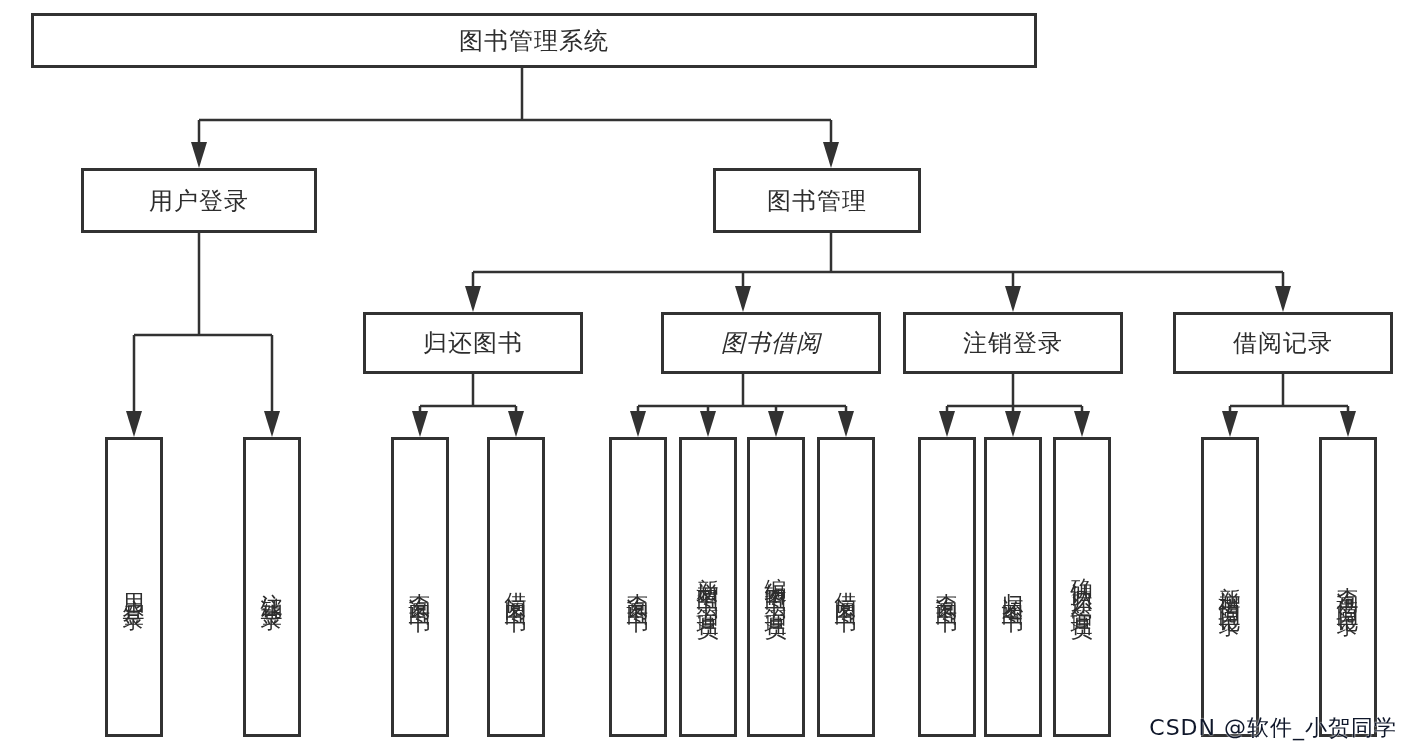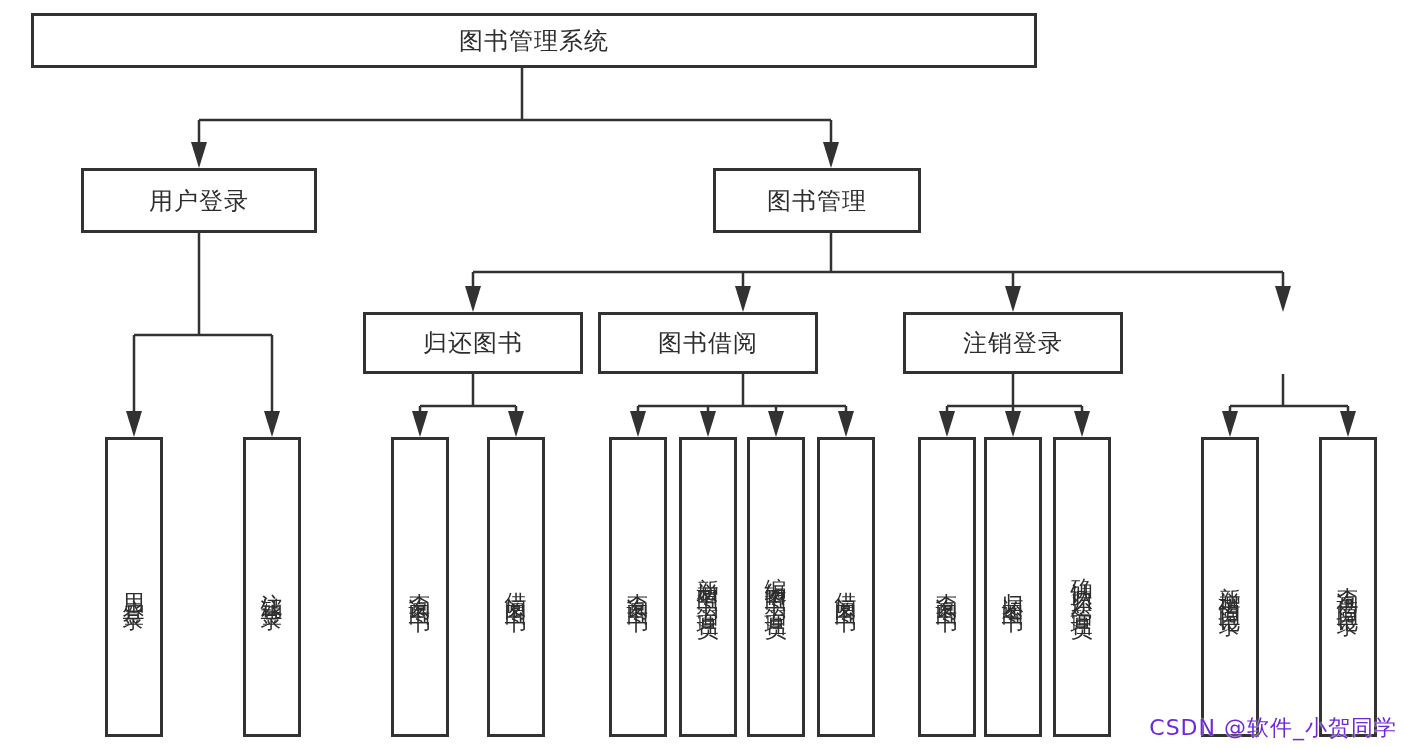--- a/index.html
+++ b/index.html
@@ -31,21 +31,21 @@
     color: #2d2d2d;
     letter-spacing: 1px;
     white-space: nowrap;
     line-height: 1;
   }
   .root  { left: 31px;  top: 13px;  width: 1006px; height: 55px; }
   .l2a   { left: 81px;  top: 168px; width: 236px;  height: 65px; }
   .l2b   { left: 713px; top: 168px; width: 208px;  height: 65px; }
   .l3    { top: 312px;  width: 220px; height: 62px; }
   .l3a   { left: 363px; }
-  .l3b   { left: 598px; }
+  .l3b   { left: 661px; font-style: italic; }
   .l3c   { left: 903px; }
   .l3d   { left: 1173px; }
   .leaf  { top: 437px; width: 58px; height: 300px; }
   .leaf .vlabel {
     writing-mode: vertical-rl;
     font-size: 22px;
     color: #2d2d2d;
     letter-spacing: 6px;
     line-height: 1.05;
   }
@@ -61,21 +61,21 @@
   .lf10 { left: 984px; }
   .lf11 { left: 1053px; }
   .lf12 { left: 1201px; }
   .lf13 { left: 1319px; }
   .watermark {
     position: absolute;
     right: 8px;
     bottom: 4px;
     z-index: 3;
     font-size: 22px;
-    color: #6d28d9;
+    color: #0f172a;
     letter-spacing: 1px;
     text-shadow: 0 0 2px #ffffff, 0 0 1px #ffffff;
     white-space: nowrap;
     margin-top: 29px;
   }
 </style>
 </head>
 <body>
 
 <div class="stage">
@@ -136,20 +136,23 @@
 
   <div class="node l3 l3a">
     <span class="hlabel">归还图书</span>
   </div>
   <div class="node l3 l3b">
     <span class="hlabel">图书借阅</span>
   </div>
   <div class="node l3 l3c">
     <span class="hlabel">注销登录</span>
   </div>
+  <div class="node l3 l3d">
+    <span class="hlabel">借阅记录</span>
+  </div>
 
   <div class="node leaf lf1">
     <span class="vlabel">用户登录</span>
   </div>
   <div class="node leaf lf2">
     <span class="vlabel">注销登录</span>
   </div>
   <div class="node leaf lf3">
     <span class="vlabel">查询图书</span>
   </div>

